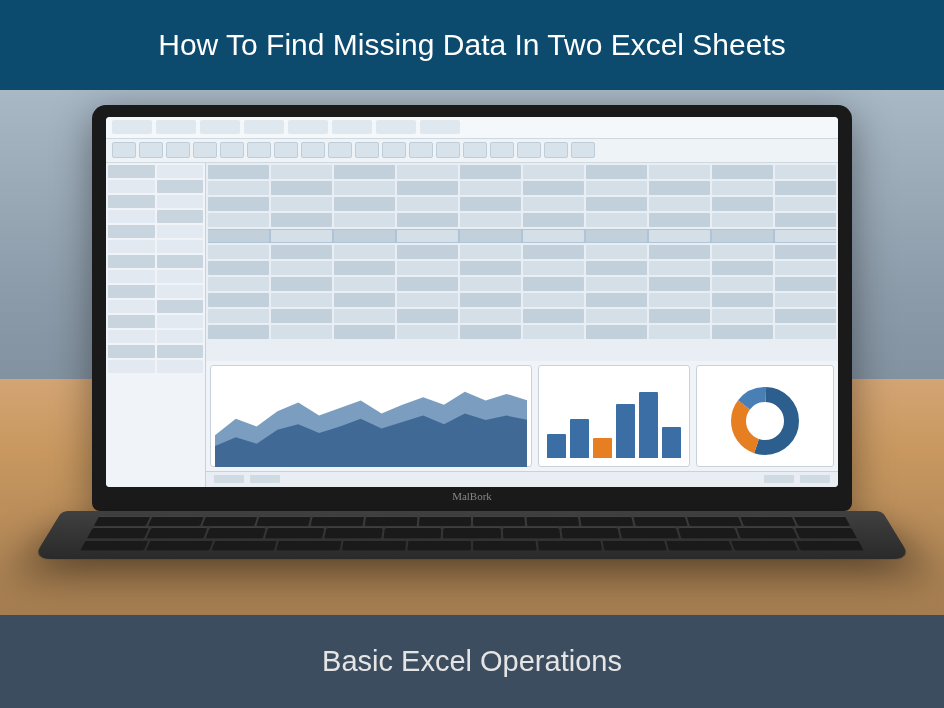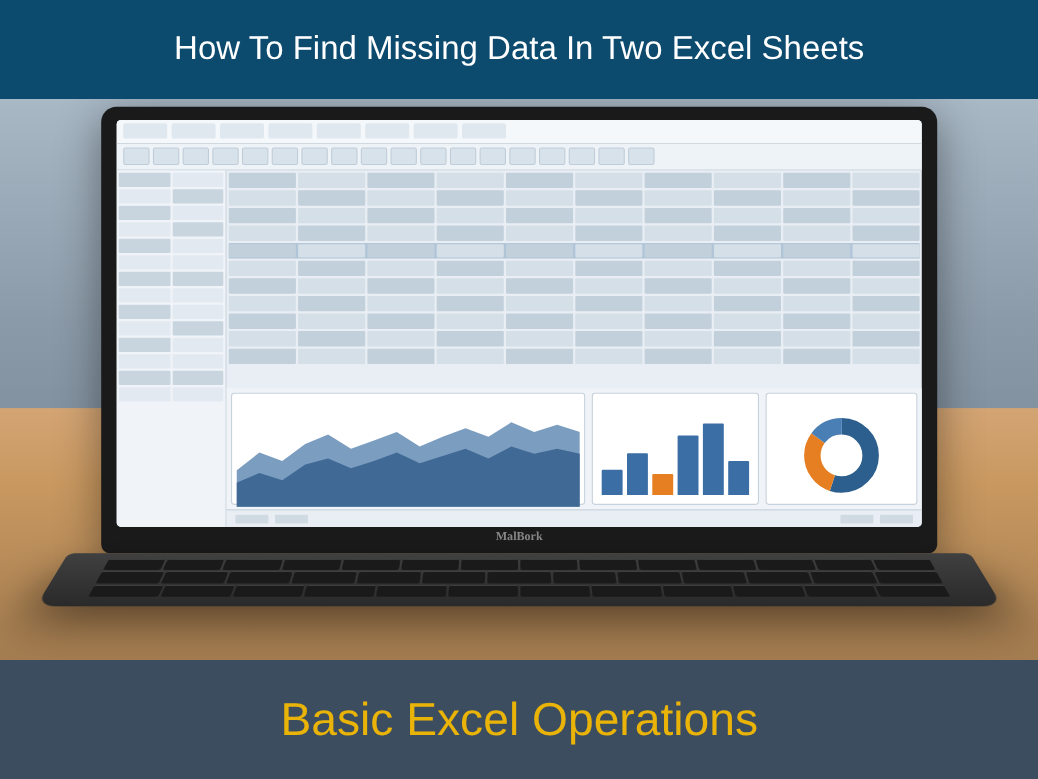--- a/index.html
+++ b/index.html
@@ -14,24 +14,24 @@
     .header-band {
       background: #0c4a6e;
       color: #fff;
       text-align: center;
       padding: 28px 20px;
       font-size: 30px;
       font-weight: 500;
     }
     .footer-band {
       background: #3c4d5f;
-      color: #eab308;
+      color: #e5e5e5;
       text-align: center;
       padding: 30px 20px;
-      font-size: 42px;
+      font-size: 29px;
       font-weight: 400;
     }
     .center-image {
       flex: 1;
       position: relative;
       background: linear-gradient(180deg, #a8b8c5 0%, #8b9aa8 40%, #6b7a88 100%);
       display: flex;
       align-items: center;
       justify-content: center;
       overflow: hidden;
@@ -42,21 +42,20 @@
       left: 0;
       right: 0;
       height: 45%;
       background: linear-gradient(180deg, #d4a574 0%, #c89860 30%, #a57d50 100%);
     }
     .laptop {
       position: relative;
       width: 760px;
       margin-top: -20px;
       z-index: 2;
-      font-weight: bold;
     }
     .laptop-screen-bezel {
       background: #1a1a1a;
       border-radius: 14px 14px 8px 8px;
       padding: 12px 14px 8px 14px;
       box-shadow: 0 10px 40px rgba(0,0,0,0.4);
     }
     .laptop-screen {
       background: #e8eef3;
       width: 100%;

